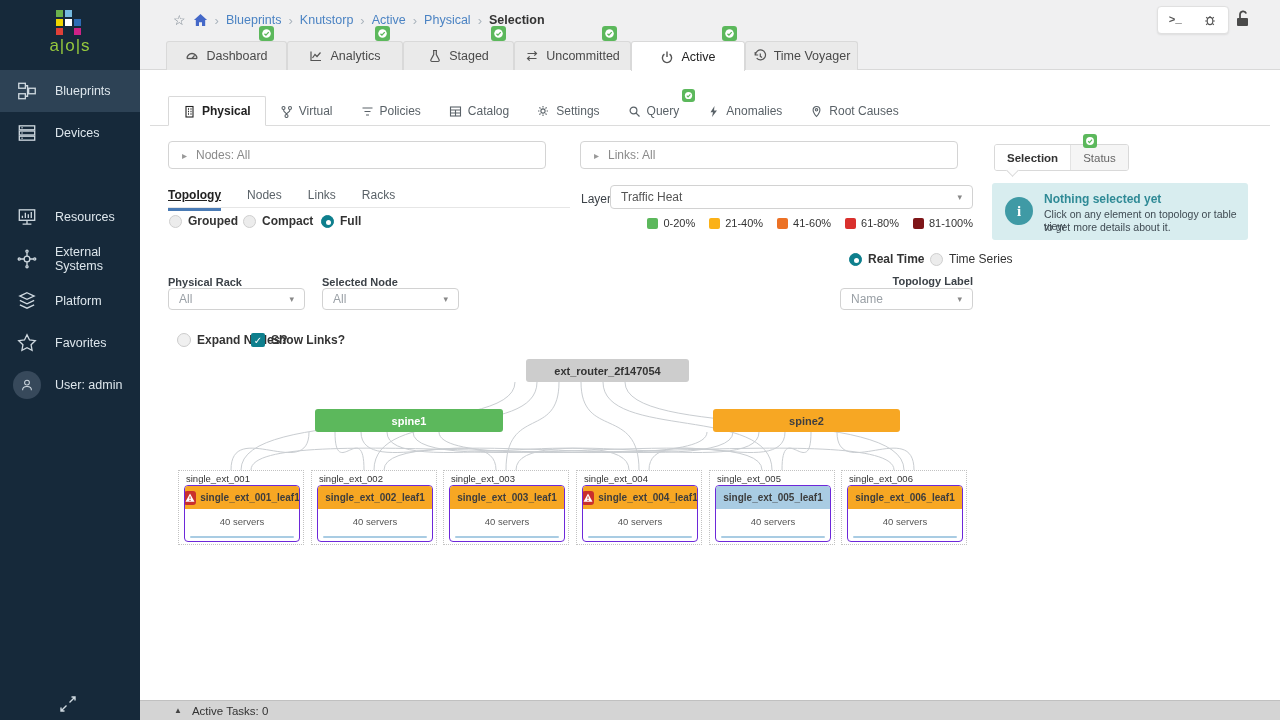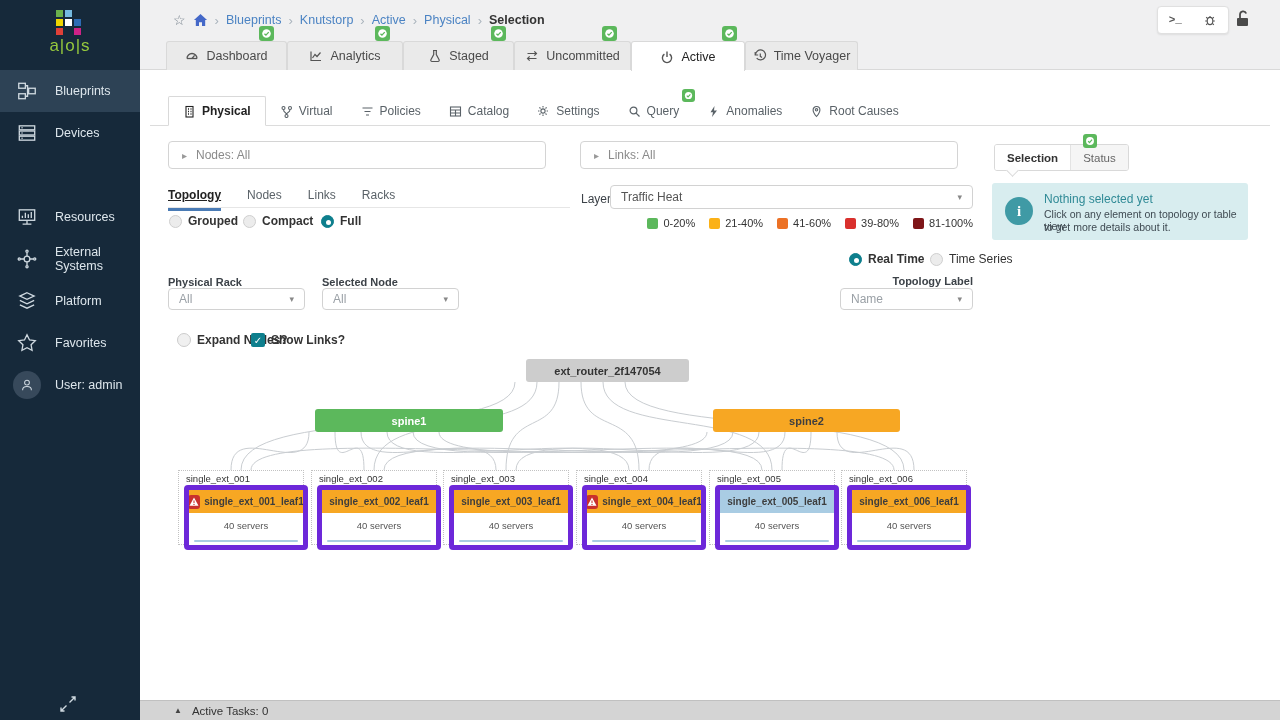--- a/index.html
+++ b/index.html
@@ -64,21 +64,21 @@
   #sel-tabs .stab{display:flex;align-items:center;padding:0 12px;cursor:pointer;}
   #sel-tabs .stab.active{background:#fff;color:#333;font-weight:bold;}
   #sel-tabs .stab.inactive{background:#f5f5f5;color:#666;border-left:1px solid #e3e3e3;}
   #sel-notch{position:absolute;left:868px;top:96px;width:8px;height:8px;background:#fdfdfd;
              border-right:1px solid #d9d9d9;border-bottom:1px solid #d9d9d9;transform:rotate(45deg);}
   #info-box{position:absolute;left:852px;top:113px;width:256px;height:57px;background:#d8edef;
             border-radius:3px;}
   #info-icon{position:absolute;left:13px;top:14px;width:28px;height:28px;border-radius:50%;
              background:#3f9aa5;color:#fff;display:flex;align-items:center;justify-content:center;
              font-weight:bold;font-size:15px;font-family:"Liberation Serif",serif;}
-  #info-title{position:absolute;left:52px;top:9px;font-size:12px;font-weight:normal;color:#2f8a96;}
+  #info-title{position:absolute;left:52px;top:9px;font-size:12px;font-weight:bold;color:#2f8a96;}
   .info-line{position:absolute;left:52px;font-size:10.5px;color:#3f4a52;}
 
   
   #view-tabs{position:absolute;left:28px;top:118px;display:flex;gap:26px;font-size:12px;color:#5a6268;}
   #view-tabs .vtab{cursor:pointer;padding-bottom:6px;}
   #view-tabs .vtab.active{color:#222;font-weight:bold;border-bottom:3px solid #4a7bb5;text-decoration:underline;}
   #view-tabs-underline{position:absolute;left:28px;top:137px;width:402px;border-bottom:1px solid #e6e6e6;}
 
   .radio{width:13px;height:13px;border-radius:50%;background:#ececec;border:1px solid #cfcfcf;
          box-sizing:border-box;display:inline-block;}
@@ -107,21 +107,21 @@
   
   #links-svg{position:absolute;left:0;top:0;z-index:1;pointer-events:none;}
   .tnode{position:absolute;height:23px;border-radius:3px;display:flex;align-items:center;
          justify-content:center;font-size:11px;font-weight:bold;z-index:2;cursor:pointer;margin-left:36px;}
   #router-node{left:350px;top:289px;width:163px;background:#cdcdcd;color:#333;}
   .spine{top:339px;width:188px;}
   .rack{position:absolute;top:400px;width:126px;height:75px;border:1px dotted #c2c2c2;
         box-sizing:border-box;z-index:2;background:transparent;}
   .rack-name{position:absolute;left:5px;top:2px;font-size:9.5px;color:#333;background:#fff;padding:0 2px;}
   .rack-card{position:absolute;left:5px;top:14px;width:114px;height:55px;background:#fff;
-             border:5px solid #6d28d9;border-radius:4px;overflow:hidden;}
+             border:1px solid #6d28d9;border-radius:4px;overflow:hidden;}
   .leaf{position:absolute;left:0;top:0;width:114px;height:23px;display:flex;align-items:center;
         justify-content:center;gap:4px;font-size:10px;font-weight:bold;color:#3d3d3d;cursor:pointer;}
   .warn{width:16px;height:14px;background:#c9302c;border-radius:3px;display:inline-flex;
         align-items:center;justify-content:center;}
   .servers{position:absolute;left:0;top:30px;width:114px;text-align:center;font-size:9.5px;color:#555;
            cursor:pointer;}
   .blue-line{position:absolute;left:5px;right:5px;bottom:3px;height:2px;background:#a9cce3;border-radius:2px;}
 
   
   #taskbar{position:absolute;left:140px;top:700px;width:1140px;height:20px;background:#d4d4d4;
@@ -515,21 +515,21 @@
     <span class="leg-item">
         <span class="leg-sq" style="background-color: rgb(251, 177, 23);"></span>
         <span>21-40%</span>
       </span>
     <span class="leg-item">
         <span class="leg-sq" style="background-color: rgb(236, 113, 37);"></span>
         <span>41-60%</span>
       </span>
     <span class="leg-item">
         <span class="leg-sq" style="background-color: rgb(217, 48, 45);"></span>
-        <span>39-80%</span>
+        <span>61-80%</span>
       </span>
     <span class="leg-item">
         <span class="leg-sq" style="background-color: rgb(126, 21, 24);"></span>
         <span>81-100%</span>
       </span>
   </div>
 
   <div class="radio-row" style="left:709px;top:182px">
     <span class="radio checked"></span>
     <b>Real Time</b>

